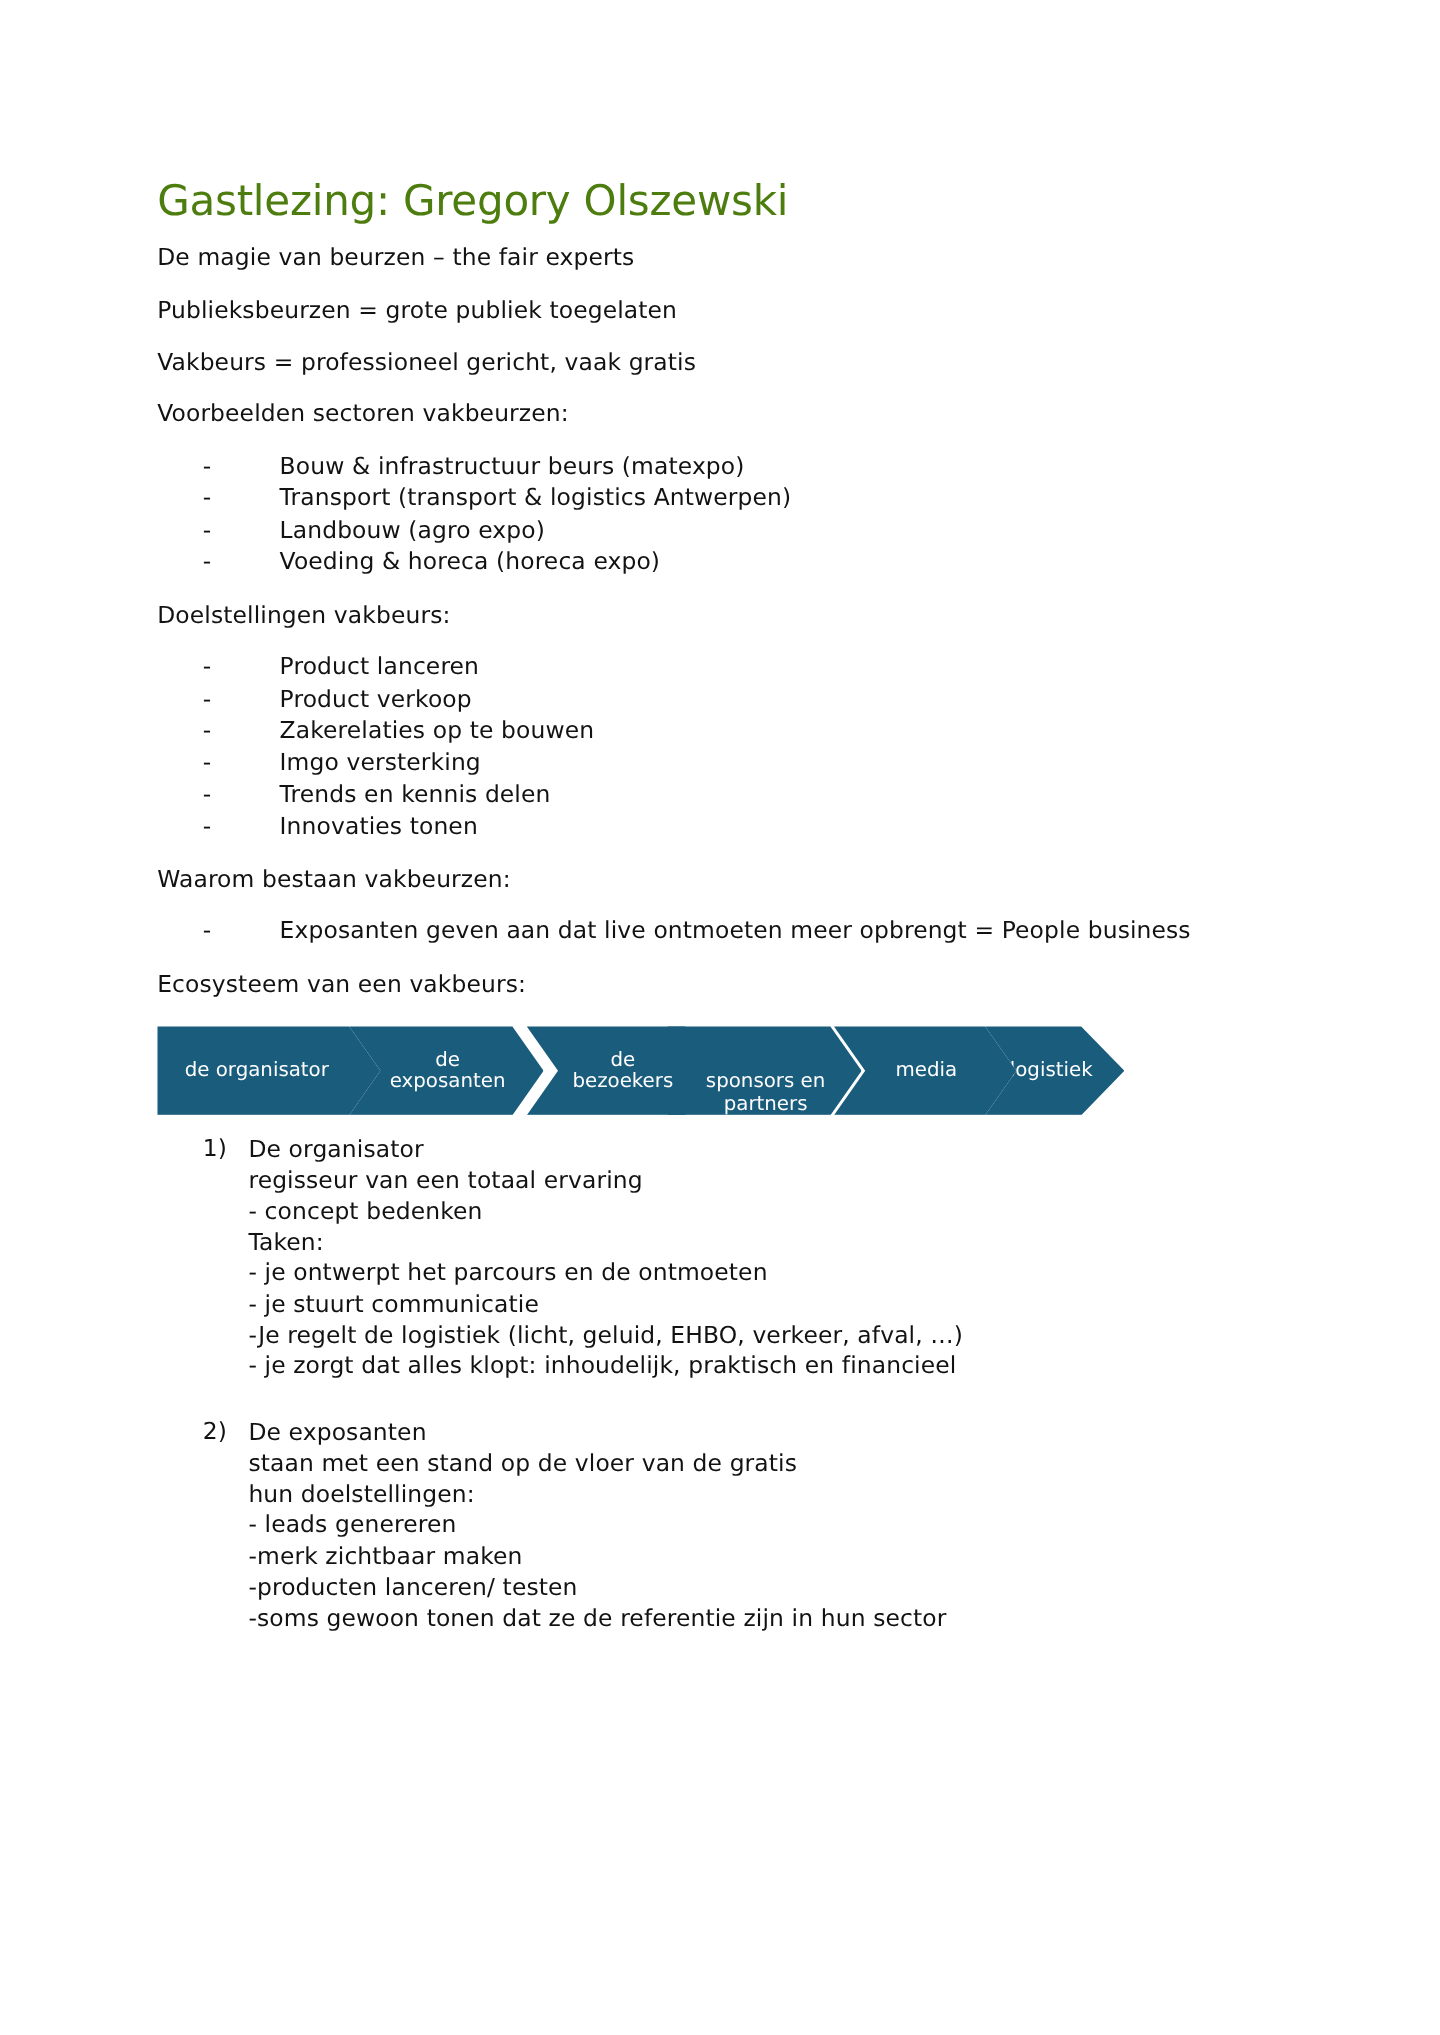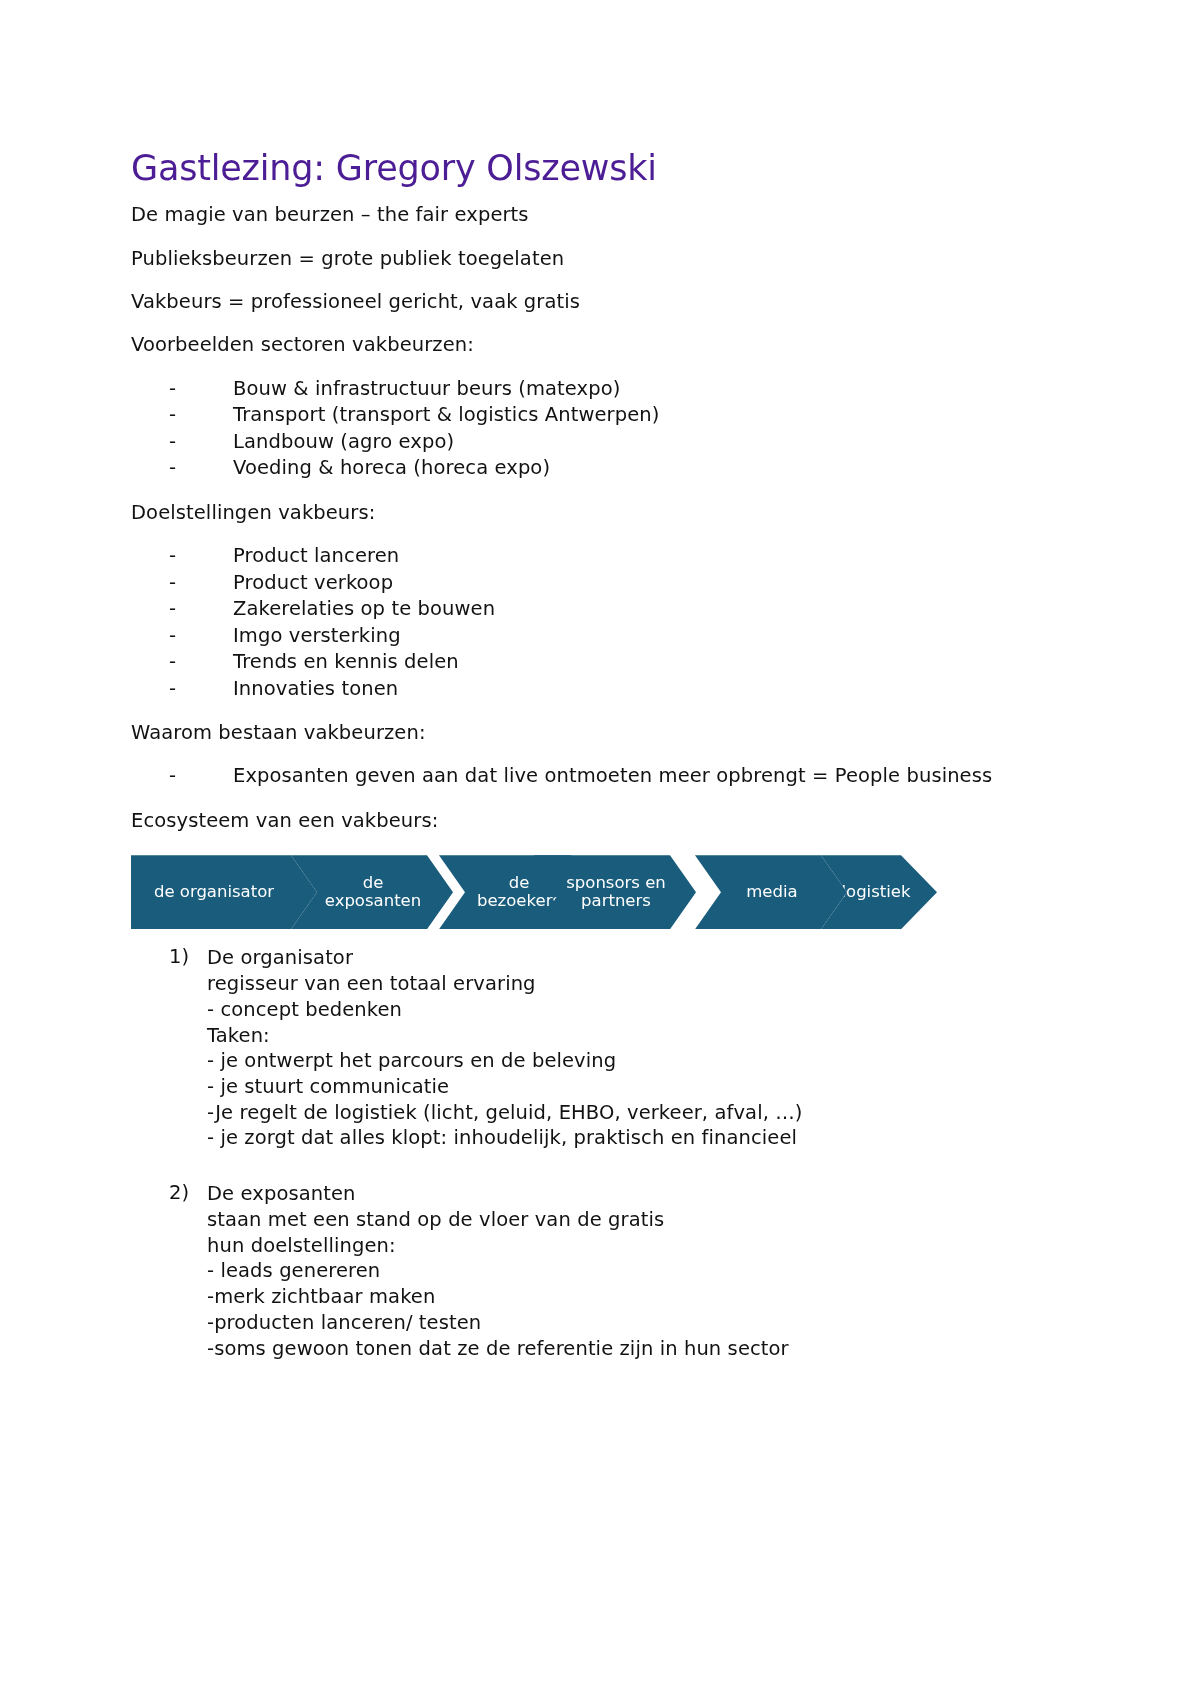--- a/index.html
+++ b/index.html
@@ -24,21 +24,21 @@
     position: absolute;
     left: 131px;
     top: 148px;
     width: 940px;
   }
 
   h1.doc-title {
     font-family: "DejaVu Sans", "Liberation Sans", sans-serif;
     font-size: 35px;
     font-weight: normal;
-    color: #4c1d95;
+    color: #4d7c0f;
     margin: 0 0 14px 0;
     letter-spacing: -0.2px;
     line-height: 1.15;
   }
 
   p.para {
     font-size: 19.5px;
     line-height: 1.3;
     margin: 0 0 18px 0;
     color: #121212;
@@ -175,38 +175,38 @@
     <div class="process">
       <div class="chev first" style="left:0px;width:186px;">
         <span>de organisator</span>
       </div>
       <div class="chev mid" style="left:160px;width:162px;">
         <span>de exposanten</span>
       </div>
       <div class="chev mid" style="left:308px;width:158px;">
         <span>de bezoekers</span>
       </div>
-      <div class="chev mid" style="left:403px;width:162px;">
+      <div class="chev mid" style="left:425px;width:162px;align-items:flex-end;">
         <span>sponsors en partners</span>
       </div>
       <div class="chev mid" style="left:564px;width:152px;">
         <span>media</span>
       </div>
       <div class="chev last" style="left:690px;width:116px;">
         <span>logistiek</span>
       </div>
     </div>
 
     <ol class="num-list">
       <li>
         <div class="num-line">De organisator</div>
         <div class="num-line">regisseur van een totaal ervaring</div>
         <div class="num-line">- concept bedenken</div>
         <div class="num-line">Taken:</div>
-        <div class="num-line">- je ontwerpt het parcours en de beleving</div>
+        <div class="num-line">- je ontwerpt het parcours en de ontmoeten</div>
         <div class="num-line">- je stuurt communicatie</div>
         <div class="num-line">-Je regelt de logistiek (licht, geluid, EHBO, verkeer, afval, …)</div>
         <div class="num-line">- je zorgt dat alles klopt: inhoudelijk, praktisch en financieel</div>
       </li>
       <li>
         <div class="num-line">De exposanten</div>
         <div class="num-line">staan met een stand op de vloer van de gratis</div>
         <div class="num-line">hun doelstellingen:</div>
         <div class="num-line">- leads genereren</div>
         <div class="num-line">-merk zichtbaar maken</div>

